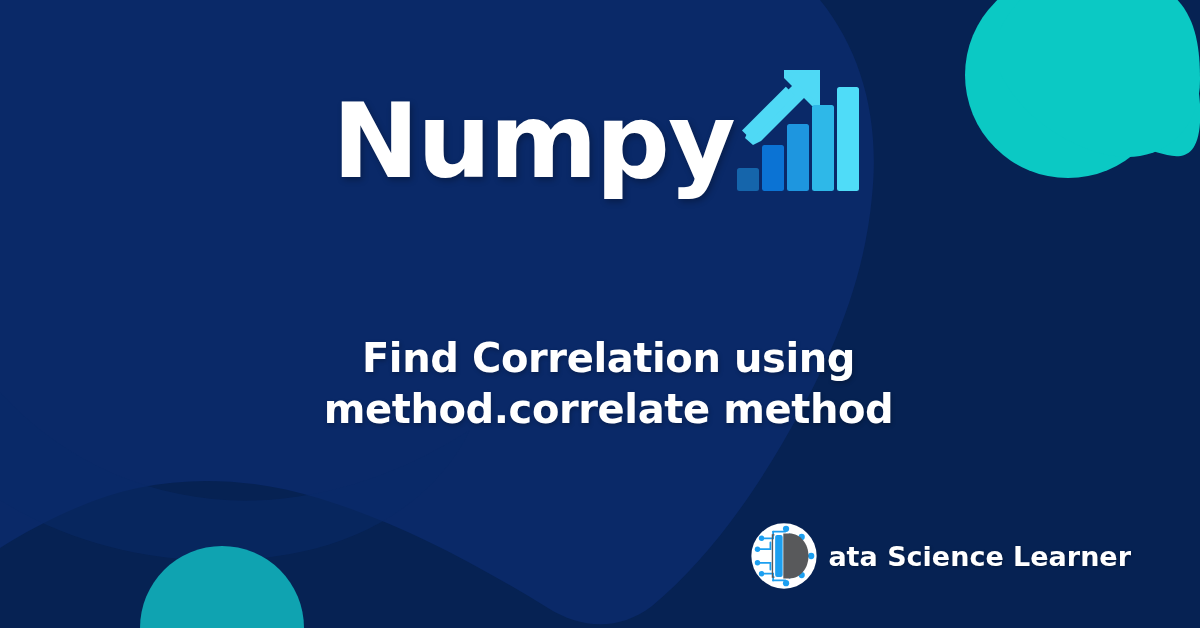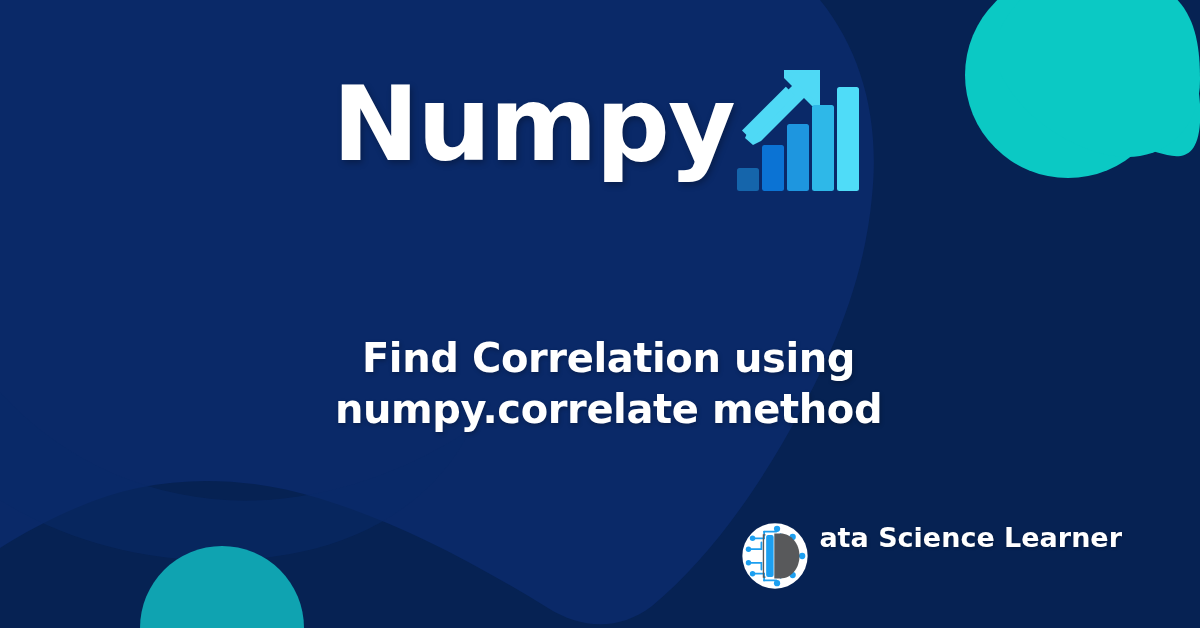--- a/index.html
+++ b/index.html
@@ -42,21 +42,21 @@
     font-family: "DejaVu Sans", sans-serif;
     font-weight: bold;
     font-size: 104px;
     line-height: 0.96;
     letter-spacing: -2px;
     text-shadow: 2px 3px 6px rgba(0,0,0,0.28);
     white-space: nowrap;
   }
   .title-row1 {
     display: inline-flex;
-    align-items: center;
+    align-items: flex-end;
     justify-content: center;
     gap: 0px;
   }
   .growth-icon {
     display: inline-block;
     width: 132px;
     height: 128px;
     margin-left: 2px;
     margin-top: 6px;
     flex: 0 0 auto;
@@ -75,24 +75,24 @@
     font-weight: bold;
     font-size: 40px;
     line-height: 1.28;
     letter-spacing: -0.4px;
     text-shadow: 1px 2px 4px rgba(0,0,0,0.25);
     white-space: nowrap;
   }
   
   .brand {
     position: absolute;
-    right: 78px;
+    right: 69px;
     bottom: 38px;
     display: flex;
-    align-items: flex-start;
+    align-items: center;
     gap: 12px;
   }
   .brand-mark {
     width: 68px;
     height: 68px;
     flex: 0 0 auto;
     display: block;
   }
   .brand-text {
     color: #ffffff;
@@ -150,21 +150,21 @@
           <rect x="26" y="81" width="22" height="46" rx="2.5" fill="#0b73d4"></rect>
           <rect x="51" y="60" width="22" height="67" rx="2.5" fill="#1e96df"></rect>
           <rect x="76" y="41" width="22" height="86" rx="2.5" fill="#2eb8e8"></rect>
           <rect x="101" y="23" width="22" height="104" rx="2.5" fill="#4fdcf8"></rect>
         </svg>
       </span>
     </div>
 
     <div class="subtitle-block">
       <span class="subtitle-line">Find Correlation using</span>
-      <span class="subtitle-line">numpy.correlate method</span>
+      <span class="subtitle-line">method.correlate method</span>
     </div>
 
     <div class="brand">
       <svg class="brand-mark" viewBox="0 0 100 100">
         <circle cx="50" cy="50" r="48" fill="#ffffff"></circle>
 
         <g stroke="#1c9ff0" stroke-width="2.6" fill="none" stroke-linecap="round">
           <path d="M20,24 L34,24 L34,14"></path>
           <path d="M14,40 L30,40 L30,30"></path>
           <path d="M14,60 L30,60 L30,70"></path>

